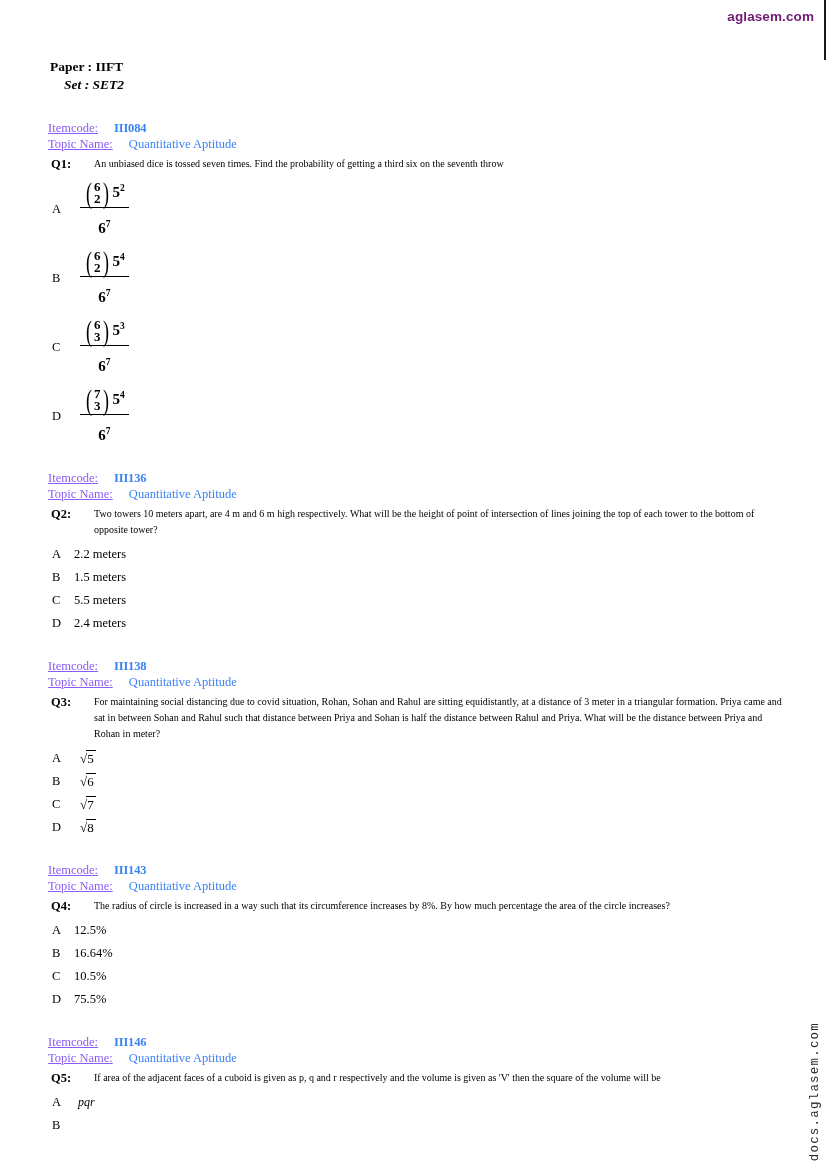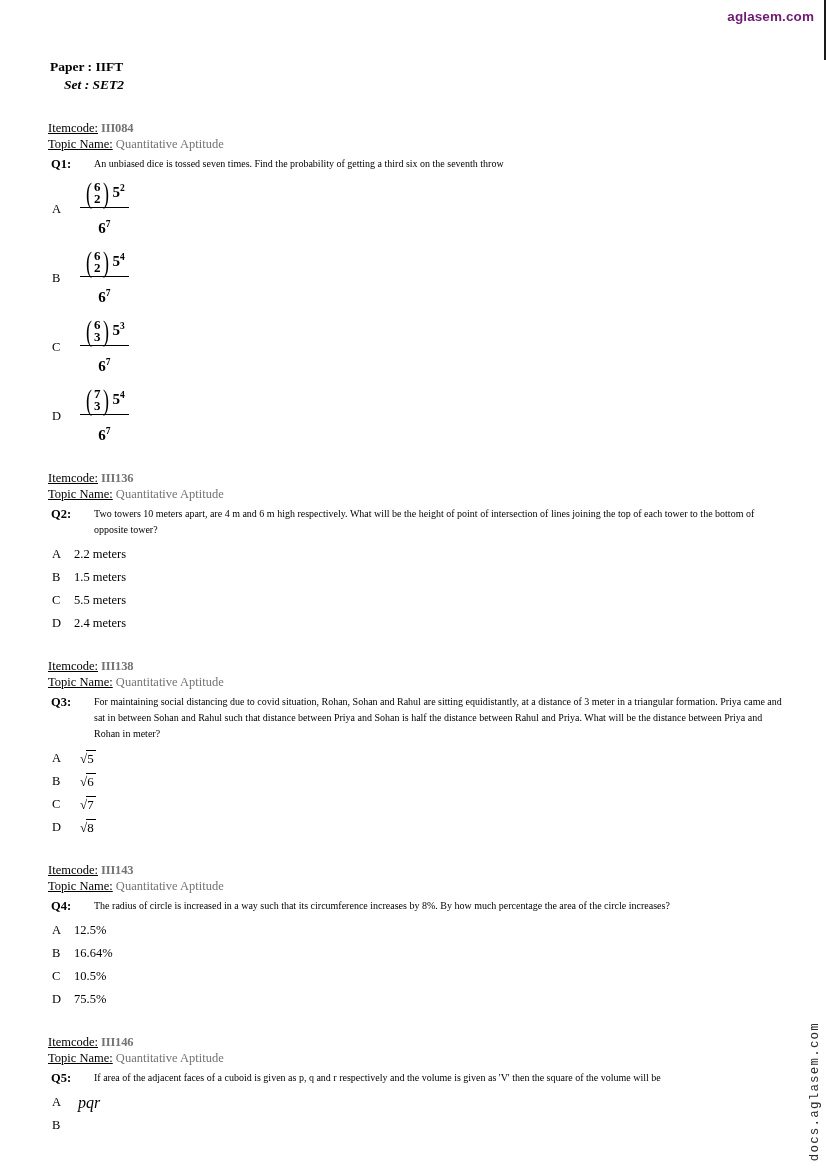--- a/index.html
+++ b/index.html
@@ -71,24 +71,25 @@
   .question-block {
     margin-top: 26px;
   }
   .meta-line {
     font-size: 12.5px;
     line-height: 16px;
     white-space: nowrap;
   }
   .meta-label {
     text-decoration: underline;
-    color: #000000;
+    color: #8b5cf6;
   }
   .meta-value {
-    color: #737373;
+    color: #3b82f6;
+    margin-left: 13px;
   }
   .meta-value.code {
     font-weight: bold;
     letter-spacing: -0.2px;
   }
   .q-row {
     display: flex;
     align-items: flex-start;
     margin-top: 4px;
   }
@@ -123,21 +124,21 @@
     flex: none;
     padding-left: 4px;
     box-sizing: border-box;
   }
   .option-text {
     font-size: 12.5px;
     line-height: 17px;
   }
   .option-text.italic {
     font-style: italic;
-    font-size: 16px;
+    font-size: 12px;
     padding-left: 4px;
   }
 
   
   .option-row.math {
     align-items: center;
     min-height: 52px;
     margin-bottom: 12px;
   }
   .option-row.math .option-letter {

